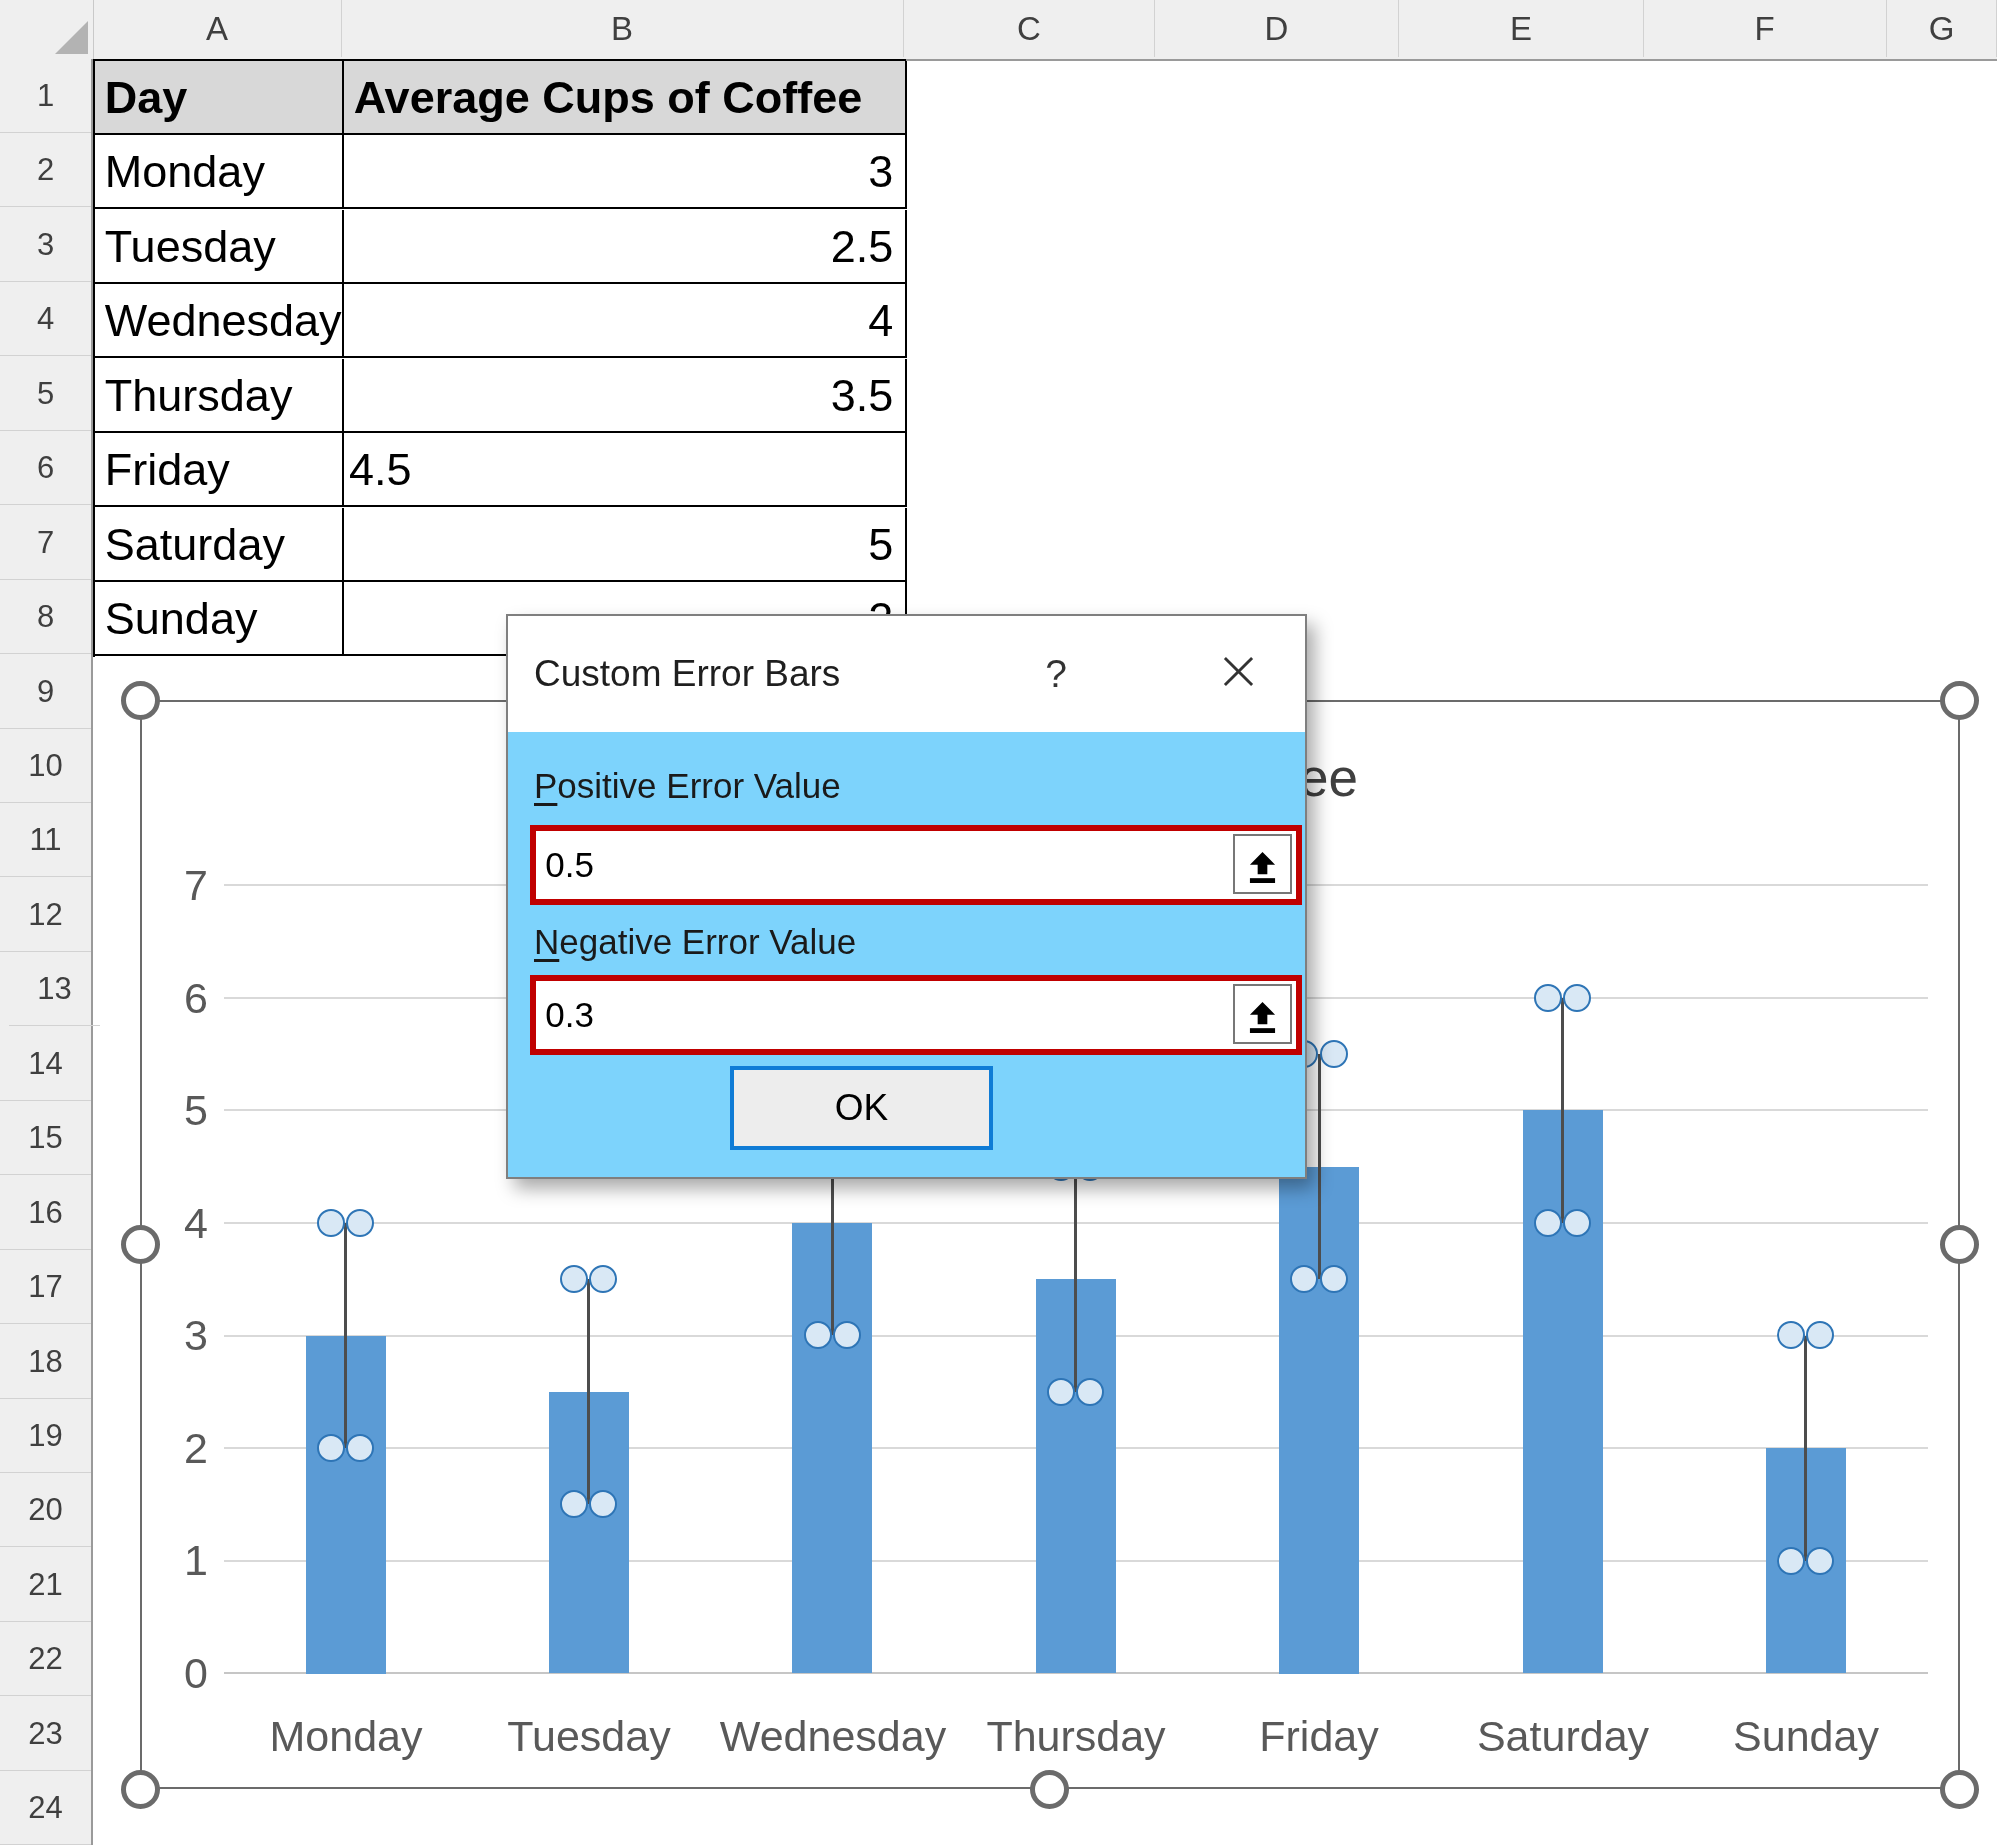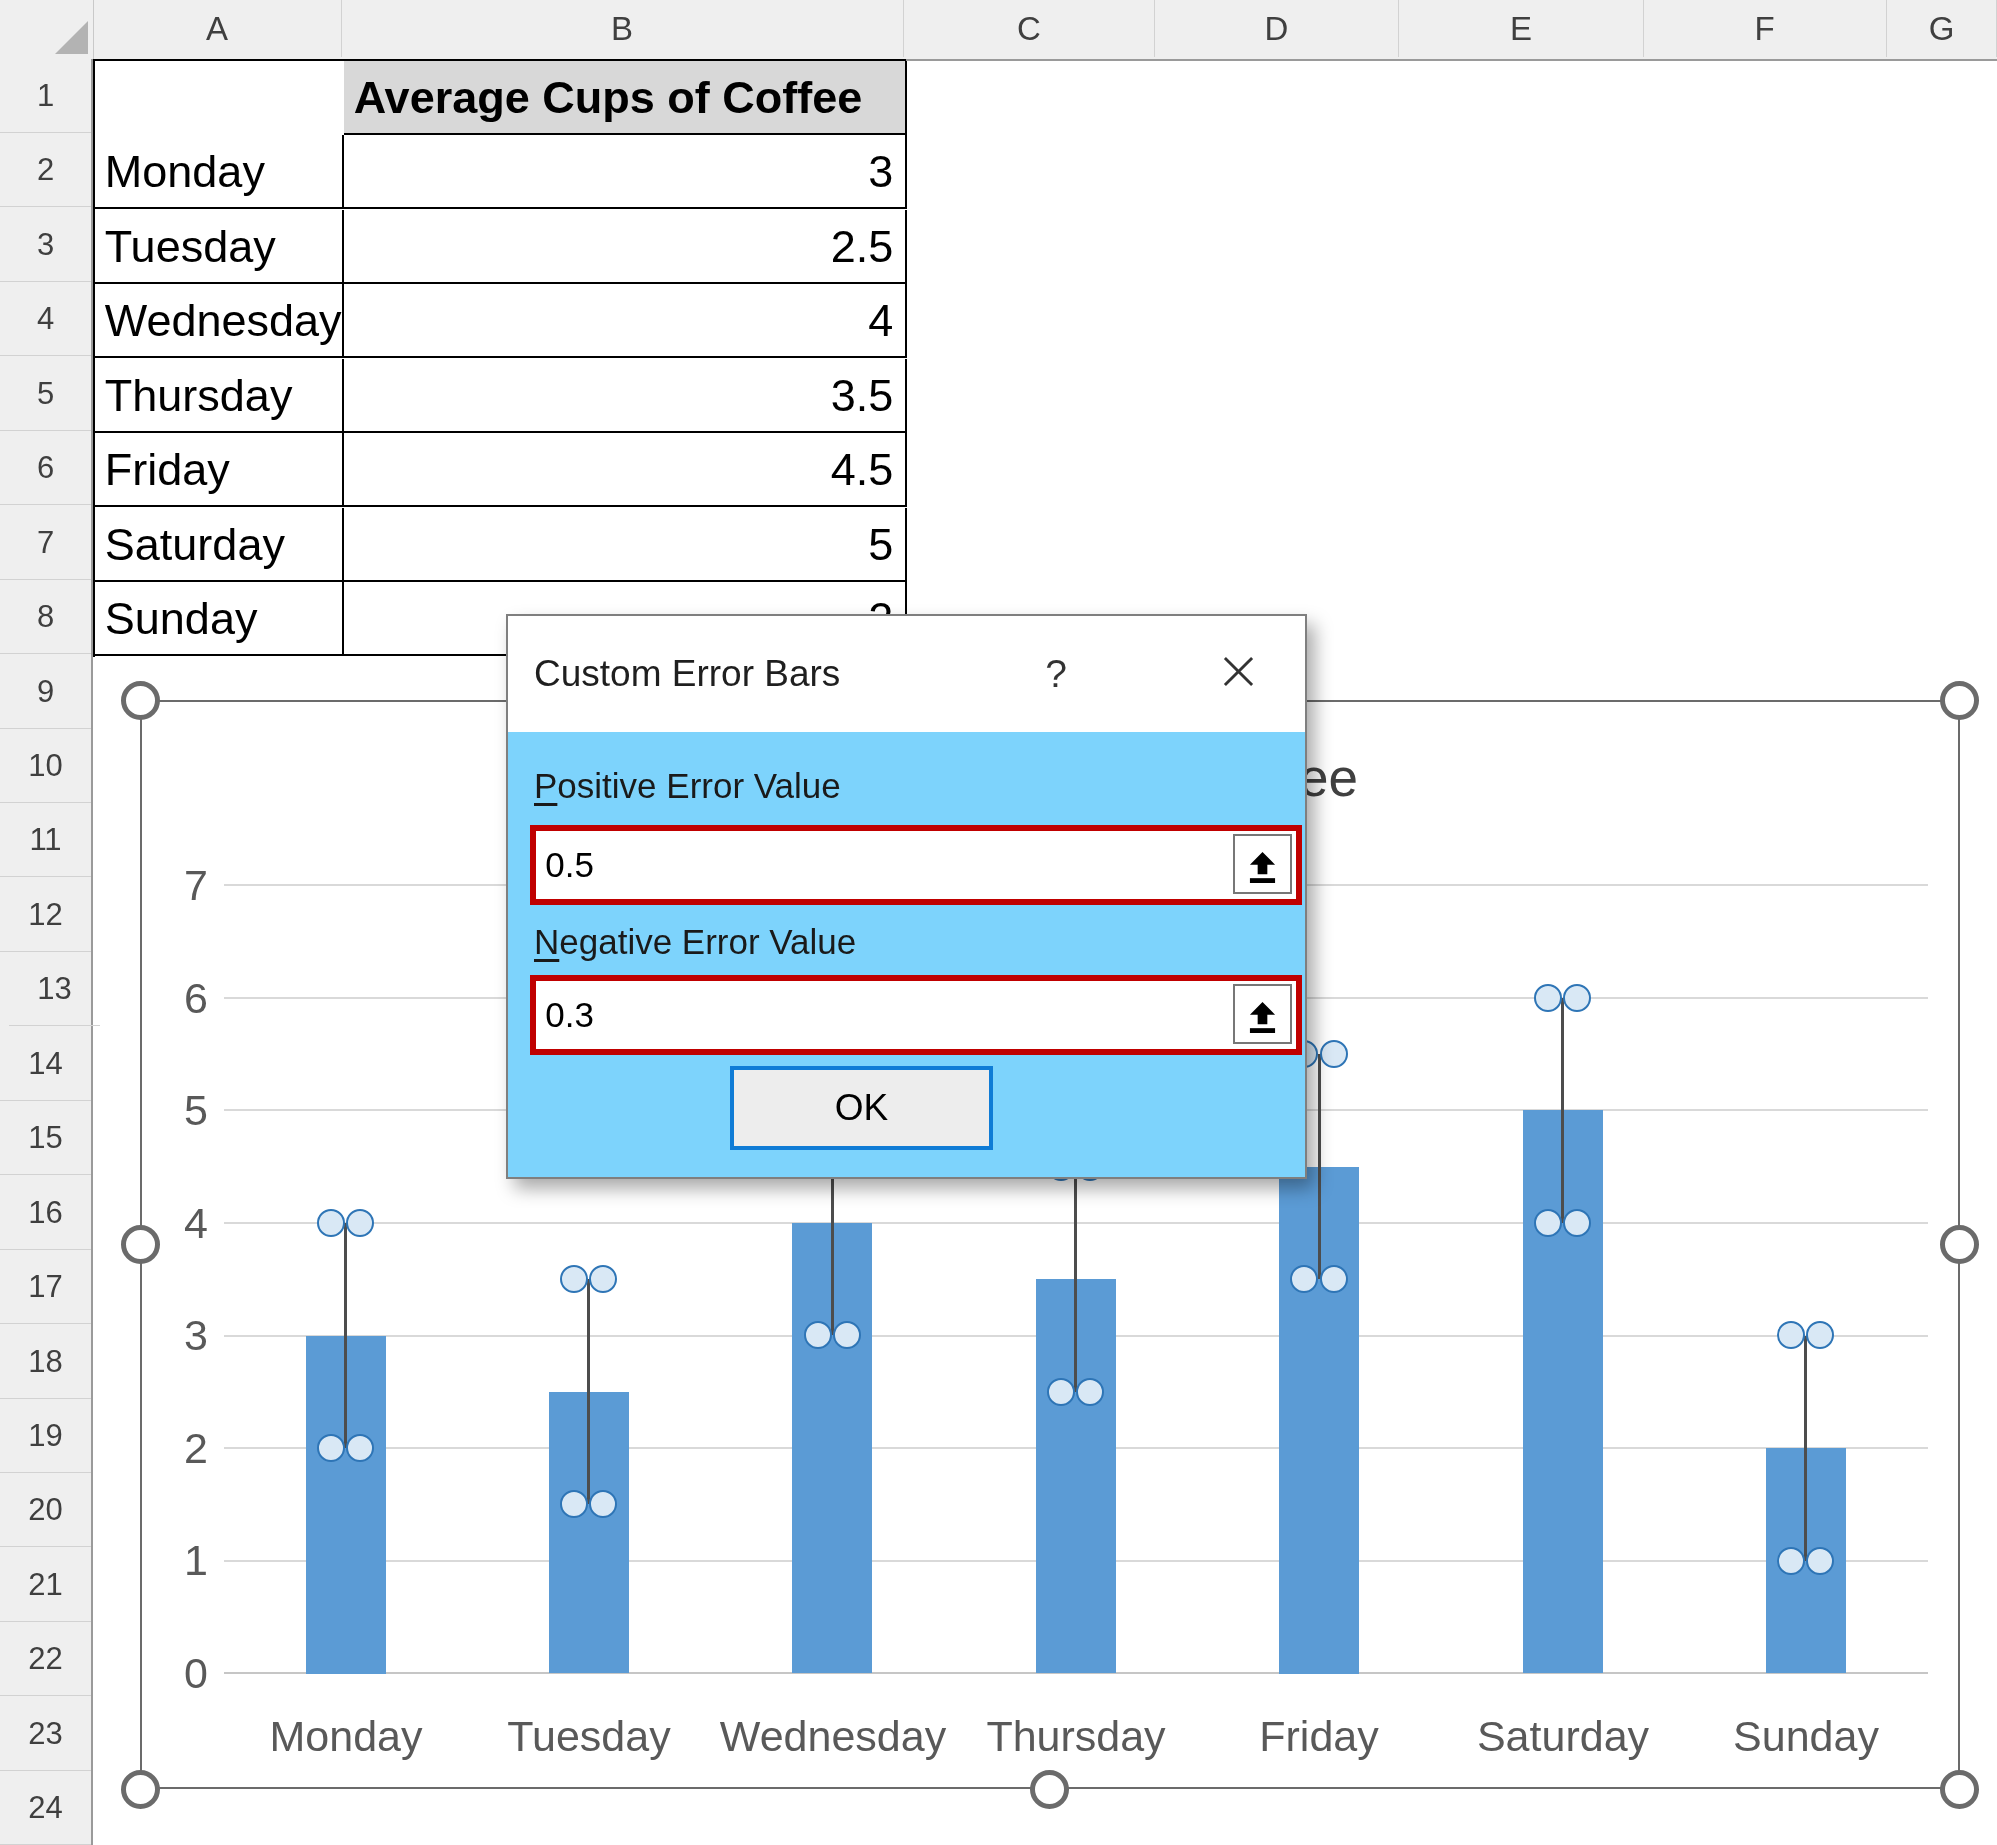--- a/index.html
+++ b/index.html
@@ -112,41 +112,42 @@
       <div class="rowcell" style="top: 1340px; height: 74px; line-height: 74px;">19</div>
       <div class="rowcell" style="top: 1414px; height: 74px; line-height: 74px;">20</div>
       <div class="rowcell" style="top: 1489px; height: 74px; line-height: 74px;">21</div>
       <div class="rowcell" style="top: 1563px; height: 74px; line-height: 74px;">22</div>
       <div class="rowcell" style="top: 1638px; height: 74px; line-height: 74px;">23</div>
       <div class="rowcell" style="top: 1712px; height: 74px; line-height: 74px;">24</div>
     </div>
 
   <div id="datatable">
       <div class="trow" style="top: 0px; height: 74px;">
+        <div class="tcell day hdr" style="line-height: 73px;">Day</div>
         <div class="tcell val hdr" style="line-height: 73px; text-align: left; padding-left: 9.8px;">Average Cups of Coffee</div>
       </div>
       <div class="trow" style="top: 74px; height: 74px;">
         <div class="tcell day" style="line-height: 73px;">Monday</div>
         <div class="tcell val" style="line-height: 73px; text-align: right; padding-left: 0px;">3</div>
       </div>
       <div class="trow" style="top: 149px; height: 74px;">
         <div class="tcell day" style="line-height: 73px;">Tuesday</div>
         <div class="tcell val" style="line-height: 73px; text-align: right; padding-left: 0px;">2.5</div>
       </div>
       <div class="trow" style="top: 223px; height: 74px;">
         <div class="tcell day" style="line-height: 73px;">Wednesday</div>
         <div class="tcell val" style="line-height: 73px; text-align: right; padding-left: 0px;">4</div>
       </div>
       <div class="trow" style="top: 298px; height: 74px;">
         <div class="tcell day" style="line-height: 73px;">Thursday</div>
         <div class="tcell val" style="line-height: 73px; text-align: right; padding-left: 0px;">3.5</div>
       </div>
       <div class="trow" style="top: 372px; height: 74px;">
         <div class="tcell day" style="line-height: 73px;">Friday</div>
-        <div class="tcell val" style="line-height: 73px; text-align: right; padding-left: 5px;">4.5</div>
+        <div class="tcell val" style="line-height: 73px; text-align: left; padding-left: 5px;">4.5</div>
       </div>
       <div class="trow" style="top: 447px; height: 74px;">
         <div class="tcell day" style="line-height: 73px;">Saturday</div>
         <div class="tcell val" style="line-height: 73px; text-align: right; padding-left: 0px;">5</div>
       </div>
       <div class="trow" style="top: 521px; height: 74px;">
         <div class="tcell day" style="line-height: 73px;">Sunday</div>
         <div class="tcell val" style="line-height: 73px; text-align: right; padding-left: 0px;">2</div>
       </div>
     </div>

